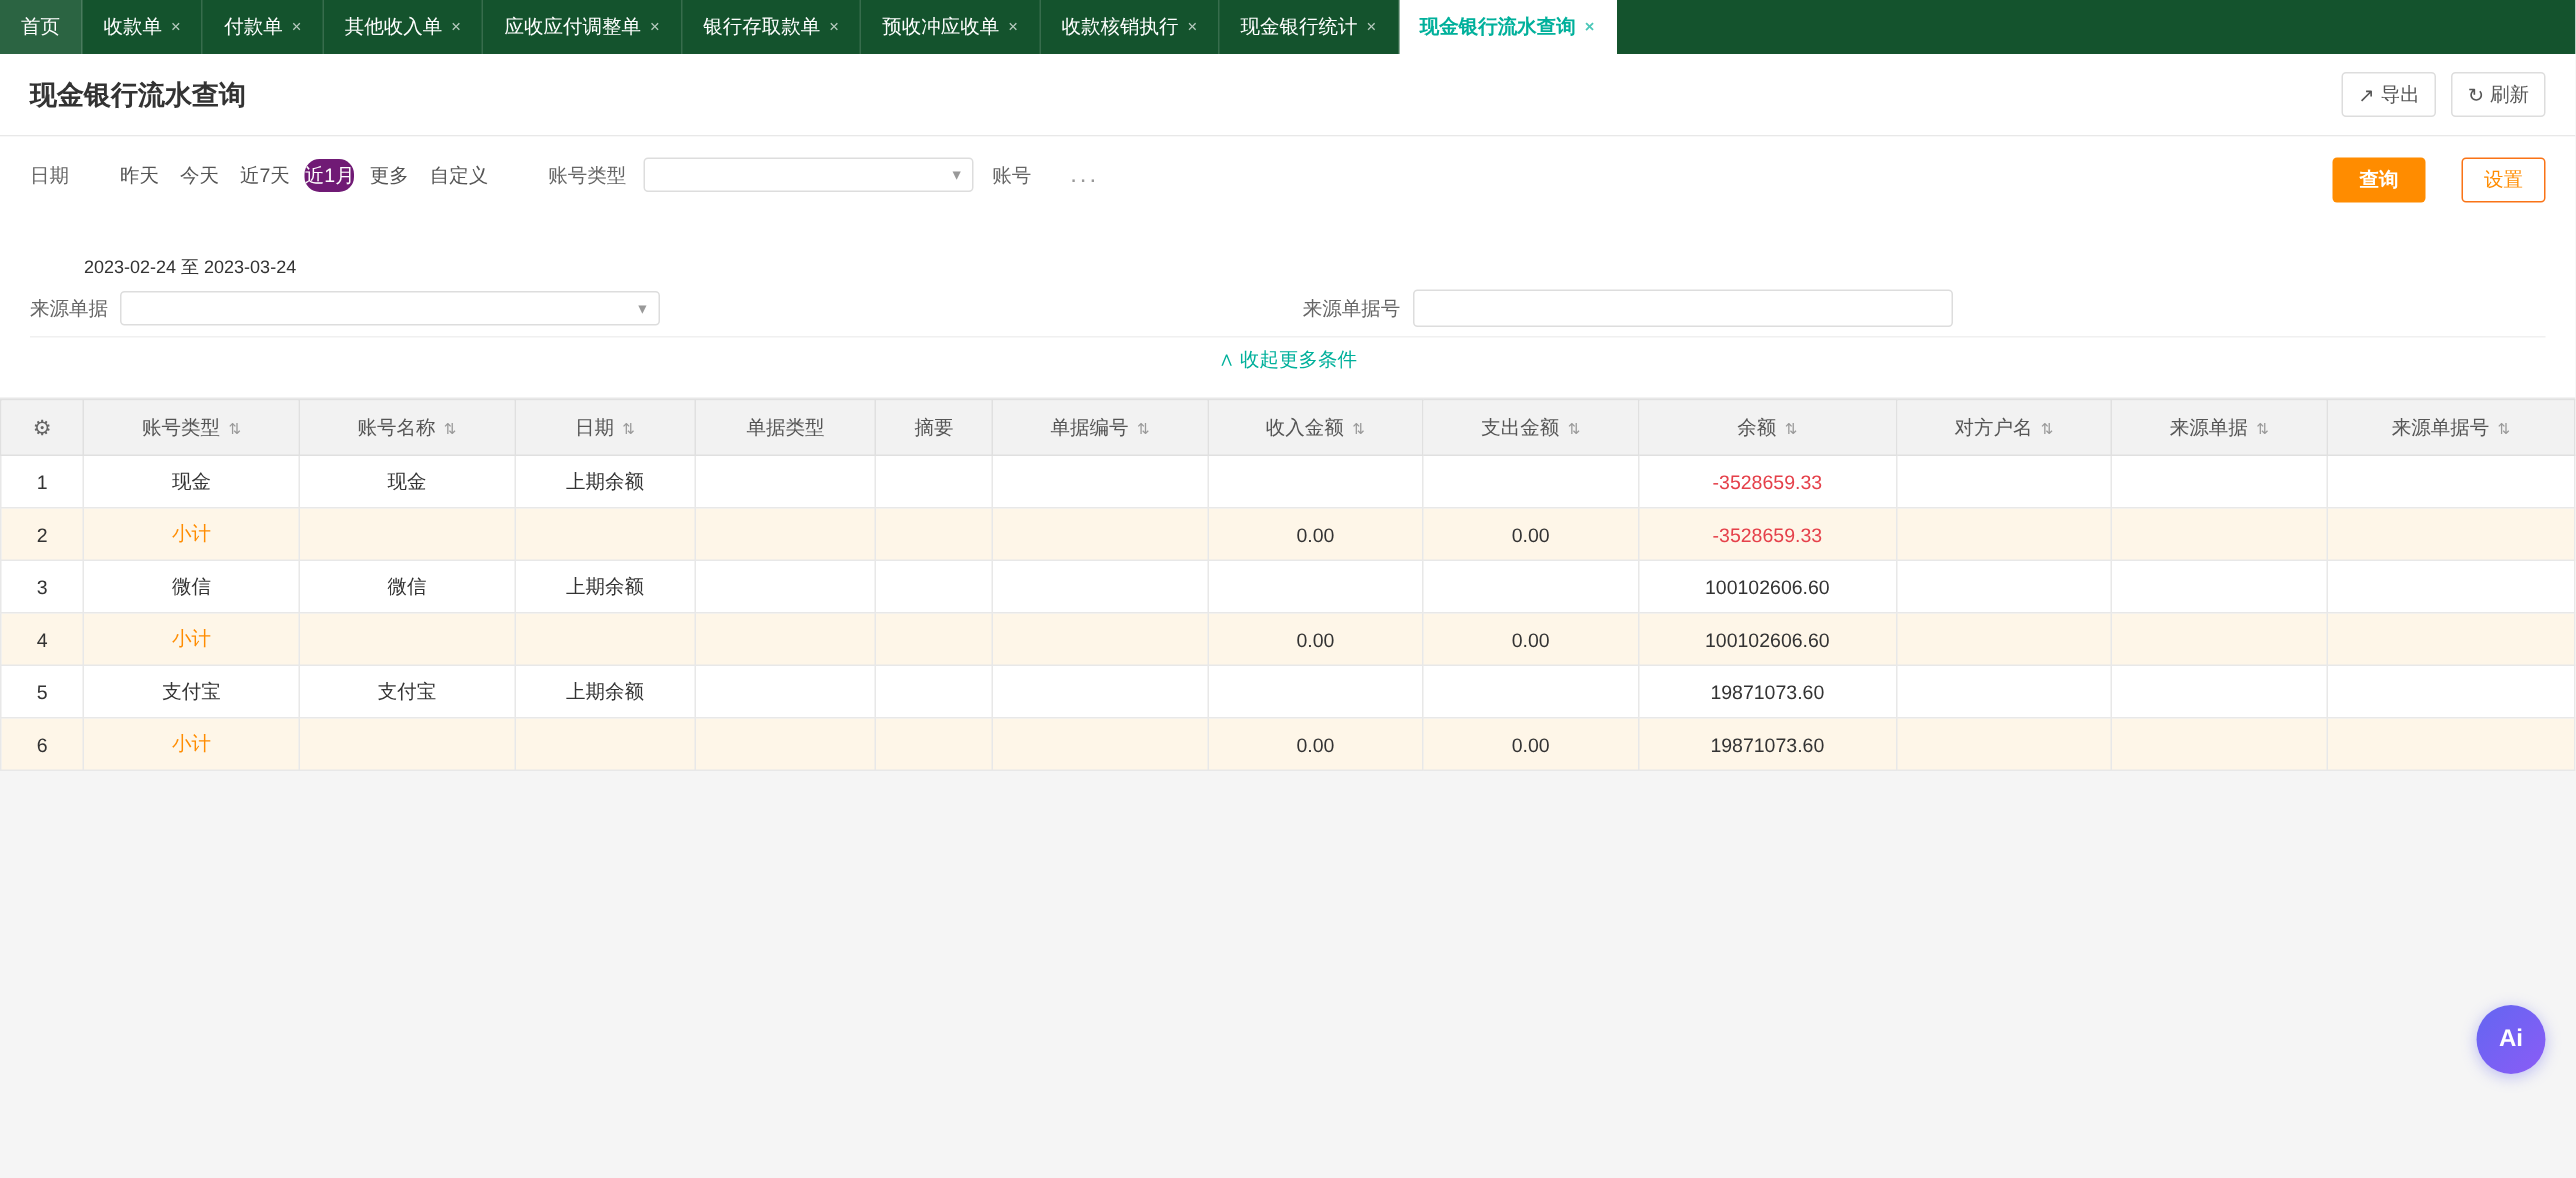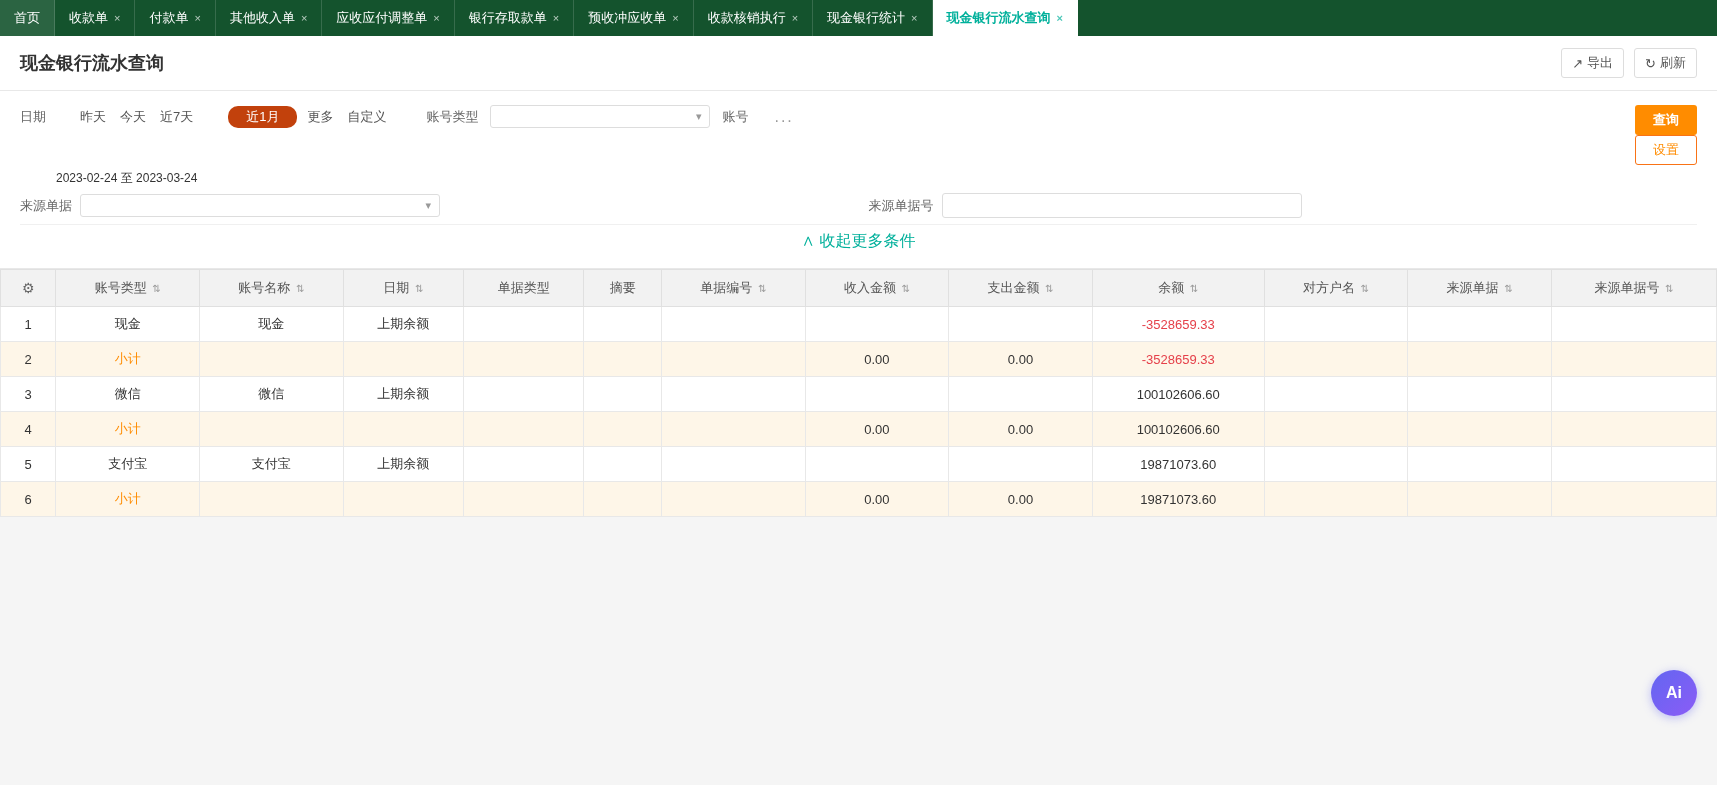--- a/index.html
+++ b/index.html
@@ -50,21 +50,21 @@
     .filter-area {
       background: #fff;
       padding: 14px 20px 10px;
       border-bottom: 1px solid #e8e8e8;
     }
     .filter-row { display: flex; align-items: center; gap: 16px; margin-bottom: 10px; flex-wrap: wrap; }
     .filter-label { color: #666; font-size: 13px; white-space: nowrap; min-width: 40px; }
     .date-shortcuts { display: flex; gap: 6px; align-items: flex-start; }
     .date-shortcut { cursor: pointer; color: #555; font-size: 13px; padding: 2px 4px; border-radius: 2px; }
     .date-shortcut.active {
-      background: #c2410c; color: #fff; padding: 2px 18px; border-radius: 10px; margin-left: 25px;
+      background: #701a75; color: #fff; padding: 2px 0; border-radius: 10px;
     }
     .date-range { color: #333; font-size: 12px; margin-left: 4px; }
     .filter-select {
       display: flex; align-items: center; border: 1px solid #ddd;
       border-radius: 3px; padding: 4px 8px; min-width: 200px; cursor: pointer;
       background: #fff; position: relative; justify-content: space-between;
     }
     .filter-select span { color: #999; font-size: 13px; }
     .filter-select .chevron { color: #999; font-size: 11px; }
     .filter-input {
@@ -73,23 +73,23 @@
     }
     .dots-btn { color: #999; cursor: pointer; font-size: 16px; letter-spacing: 2px; }
     .query-btn {
       background: #ff8c00; color: #fff; border: none;
       padding: 6px 18px; border-radius: 3px; cursor: pointer; font-size: 13px; font-weight: bold;
     }
     .settings-btn {
       background: #fff; color: #ff8c00; border: 1px solid #f97316;
       padding: 5px 14px; border-radius: 3px; cursor: pointer; font-size: 13px;
     }
-    .btn-group-right { display: flex; flex-direction: column; gap: 0; margin-left: auto; }
+    .btn-group-right { display: flex; flex-direction: row; gap: 24px; margin-left: auto; }
     .collapse-bar {
-      text-align: center; padding: 6px; color: #00b09b; cursor: pointer; font-size: 16px;
+      text-align: center; padding: 6px; color: #00b09b; cursor: pointer; font-size: 13px;
       border-top: 1px solid #f0f0f0; margin-top: 2px;
     }
     .filter-row2 { display: flex; align-items: center; gap: 20px; }
     .filter-group { display: flex; align-items: center; gap: 8px; flex: 1; }
 
     
     .table-area { background: #fff; margin: 0; }
     table { width: 100%; border-collapse: collapse; font-size: 13px; }
     thead tr { background: #f2f2f2; }
     thead th {

